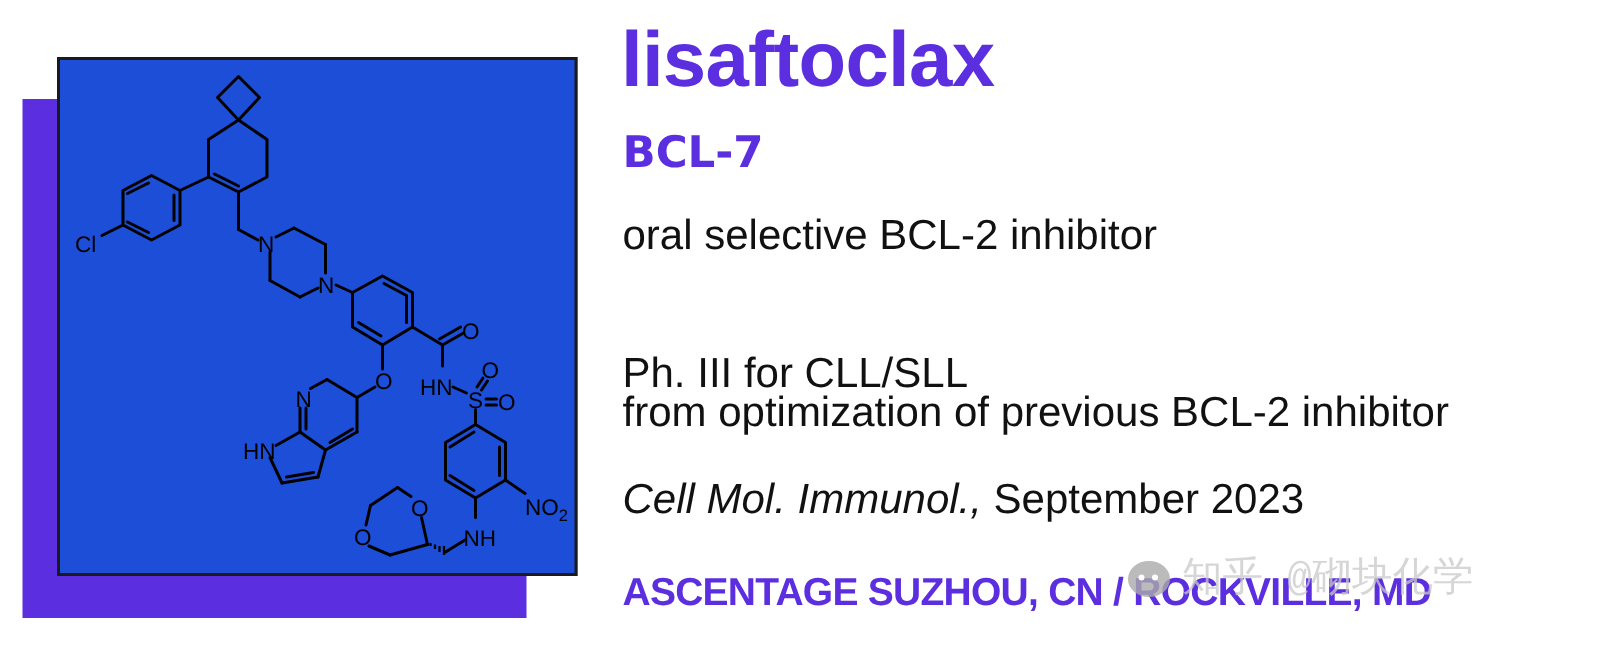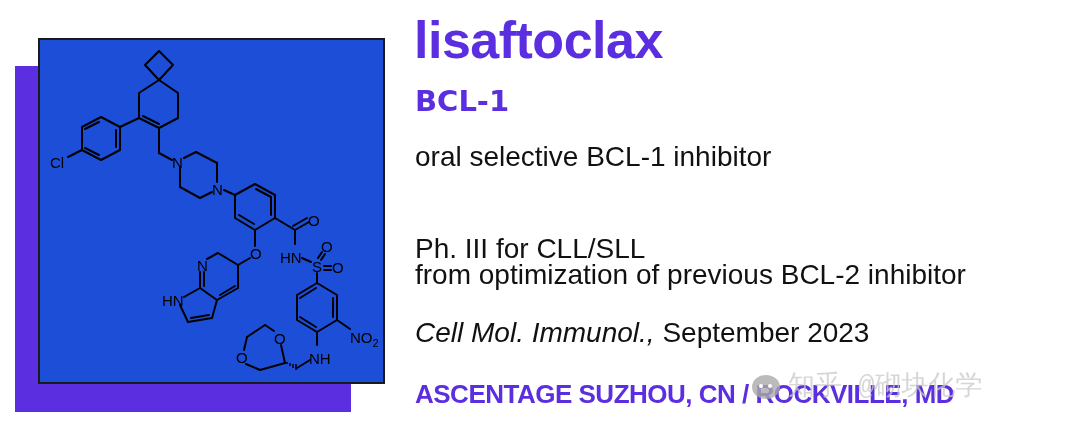--- a/index.html
+++ b/index.html
@@ -125,22 +125,22 @@
     <text x="197" y="271">N</text>
     <text x="162" y="306">HN</text>
     <text x="350" y="343"><tspan>NO</tspan><tspan dy="4" font-size="11">2</tspan></text>
     <text x="309" y="364">NH</text>
     <text x="274" y="344">O</text>
     <text x="236" y="363">O</text>
   </svg>
 </div>
 
 <div class="title">lisaftoclax</div>
-<div class="target">BCL-1</div>
-<div class="line l1">oral selective BCL-1 inhibitor</div>
+<div class="target">BCL-7</div>
+<div class="line l1">oral selective BCL-2 inhibitor</div>
 <div class="line l2">Ph. III for CLL/SLL</div>
 <div class="line l3">from optimization of previous BCL-2 inhibitor</div>
 <div class="line l4">
   <span class="journal">Cell Mol. Immunol.,</span>
   <span>September 2023</span>
 </div>
 <div class="company">ASCENTAGE SUZHOU, CN / ROCKVILLE, MD</div>
 <div class="watermark">
   <span class="wm-icon"></span><span>知乎 @砌块化学</span>
 </div>

